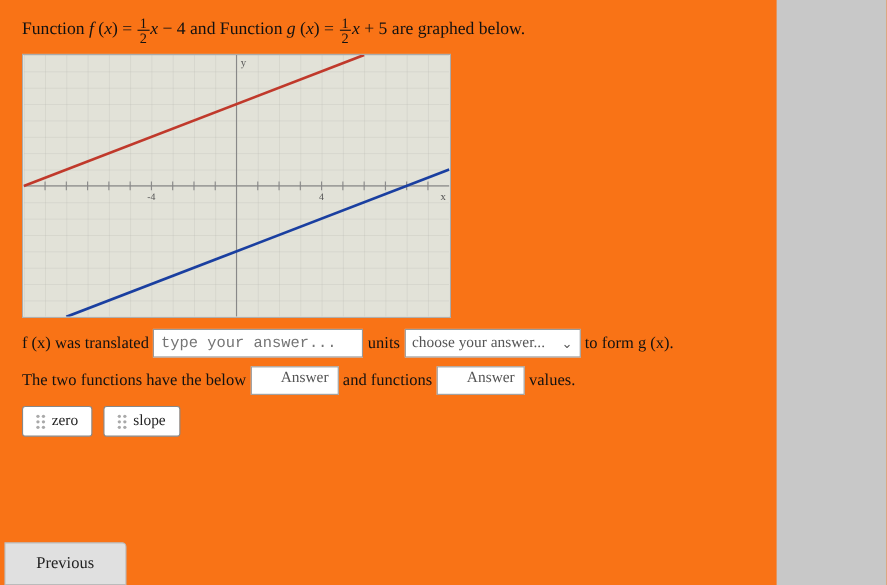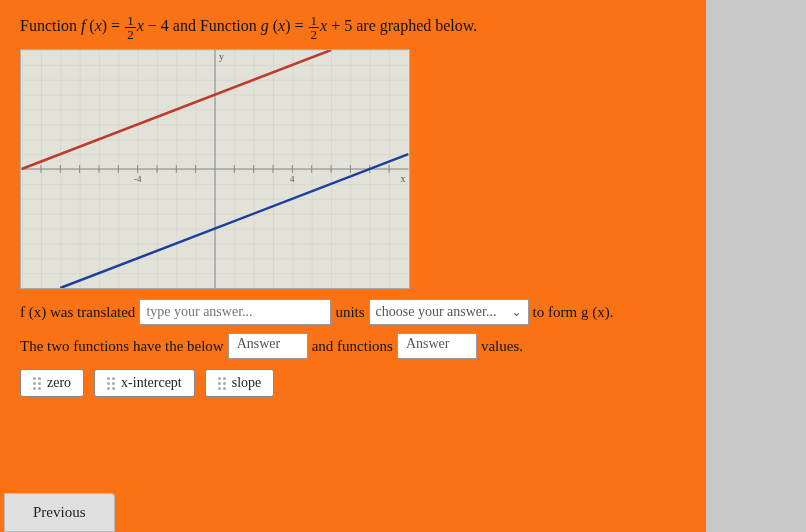--- a/index.html
+++ b/index.html
@@ -46,21 +46,21 @@
       color: #111;
       margin-bottom: 8px;
       gap: 4px;
     }
     .text-input-box {
       display: inline-block;
       border: 1px solid #999;
       background: #fff;
       padding: 2px 6px;
       font-size: 14px;
-      font-family: Liberation Serif, serif;
+      font-family: Liberation Mono, monospace;
       min-width: 140px;
       height: 26px;
       color: #888;
       vertical-align: middle;
     }
     .dropdown-box {
       display: inline-flex;
       align-items: center;
       border: 1px solid #999;
       background: #fff;
@@ -82,20 +82,21 @@
       display: inline-block;
       border: 1px solid #999;
       background: #fff;
       padding: 2px 8px;
       font-size: 14px;
       font-family: Georgia, serif;
       min-width: 80px;
       height: 26px;
       color: #555;
       vertical-align: middle;
+      text-align: right;
     }
     .drag-items-row {
       display: flex;
       align-items: flex-start;
       gap: 10px;
       margin-top: 10px;
       flex-wrap: wrap;
     }
     .drag-chip {
       display: inline-flex;
@@ -245,30 +246,19 @@
       </div>
       <div class="drag-chip" draggable="true">
         <span class="drag-dots">
           <span></span>
           <span></span>
           <span></span>
           <span></span>
           <span></span>
           <span></span>
         </span>
-        <span>x-intercept</span>
-      </div>
-      <div class="drag-chip" draggable="true">
-        <span class="drag-dots">
-          <span></span>
-          <span></span>
-          <span></span>
-          <span></span>
-          <span></span>
-          <span></span>
-        </span>
         <span>slope</span>
       </div>
     </div>
 
   <button class="previous-btn">Previous</button>
 
 </div>
 
 </body></html>

